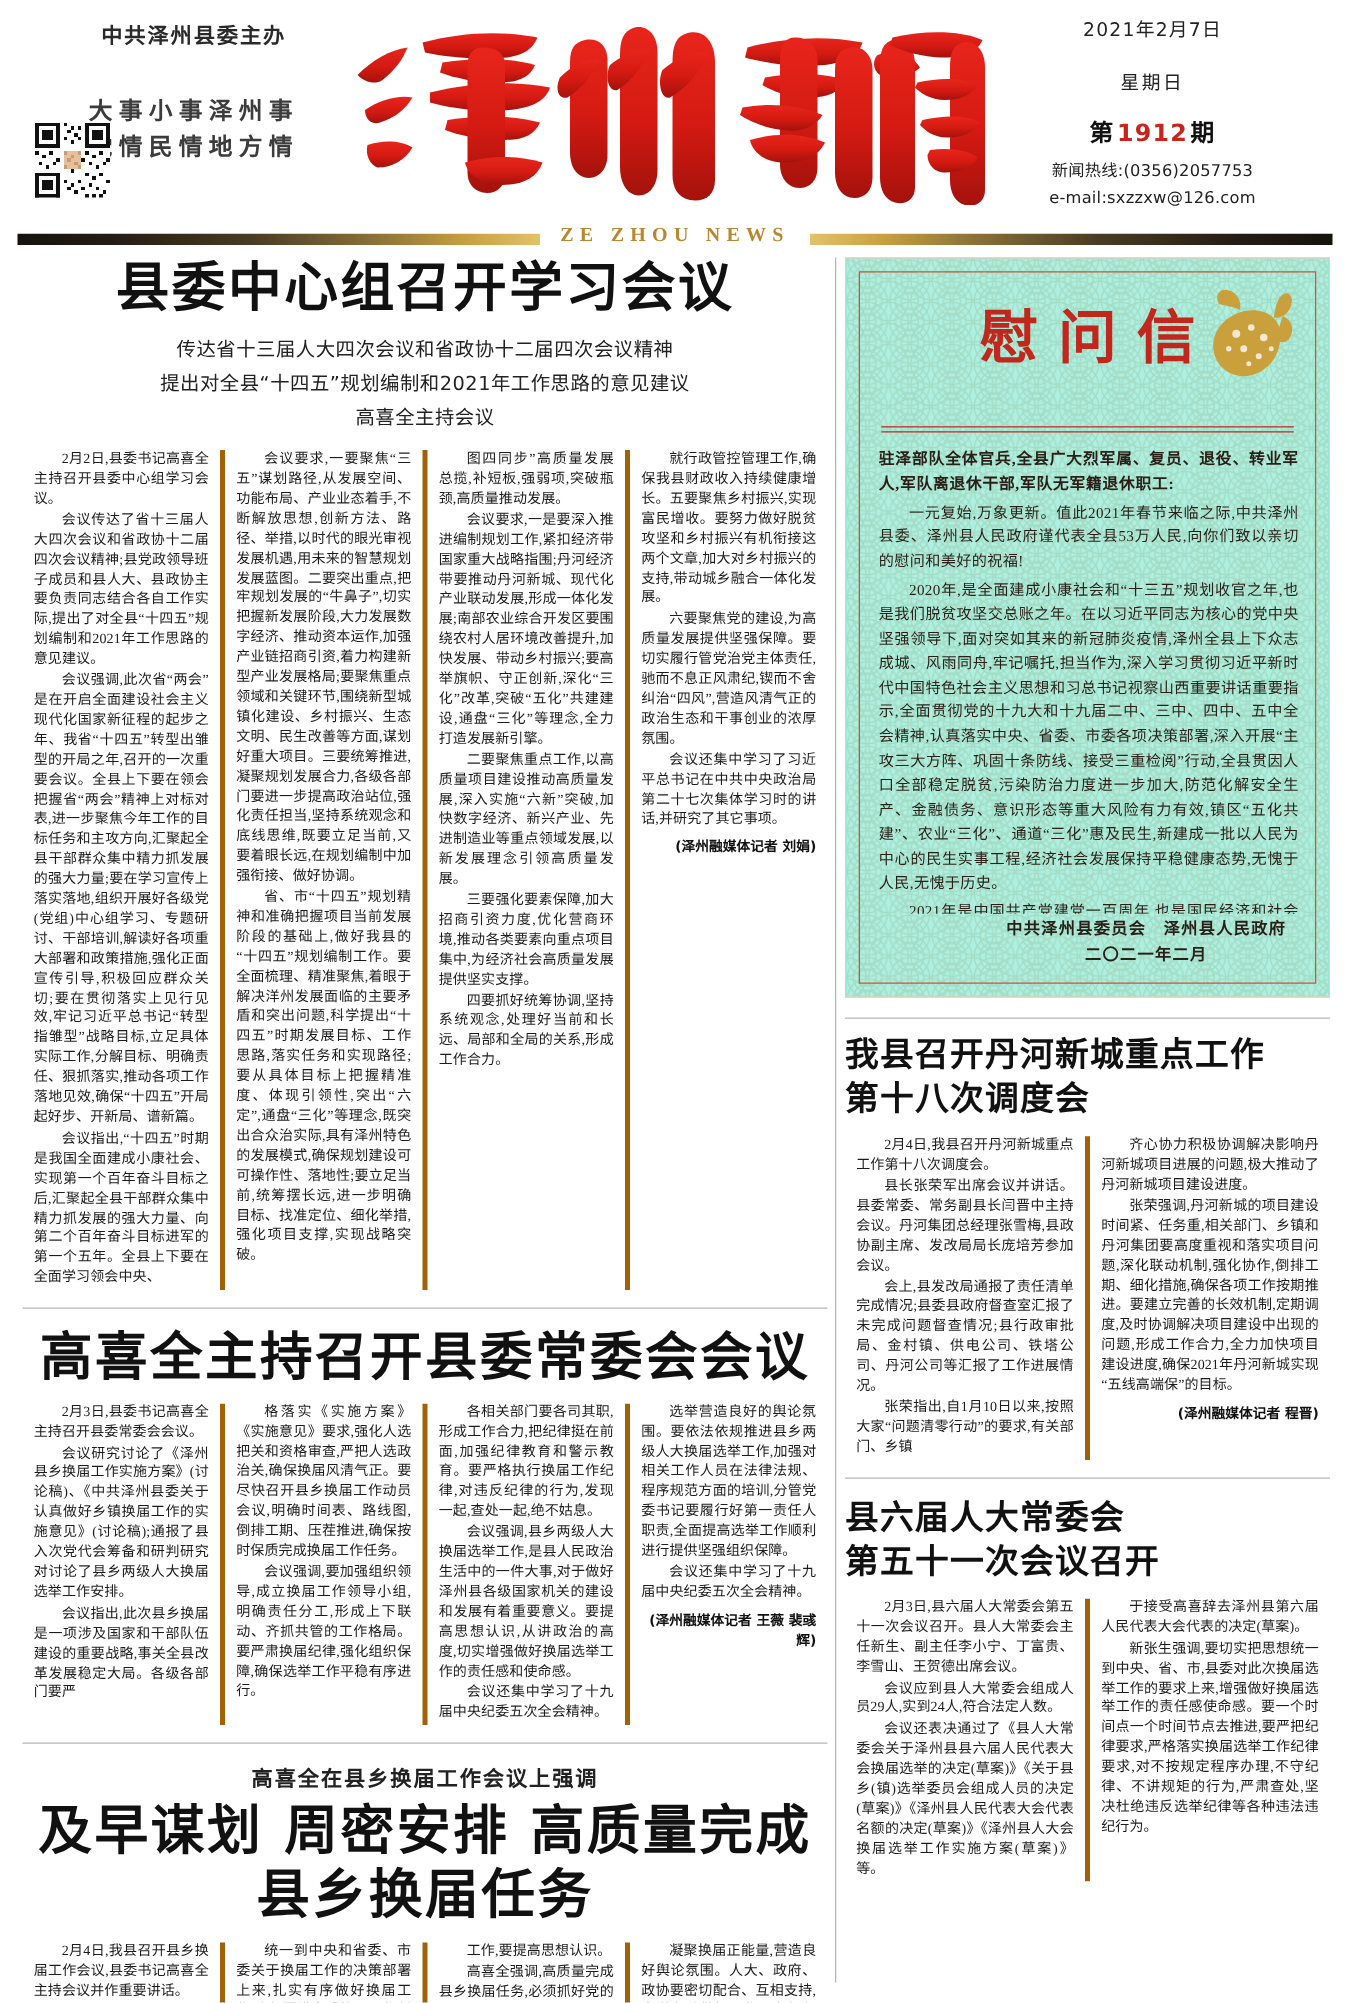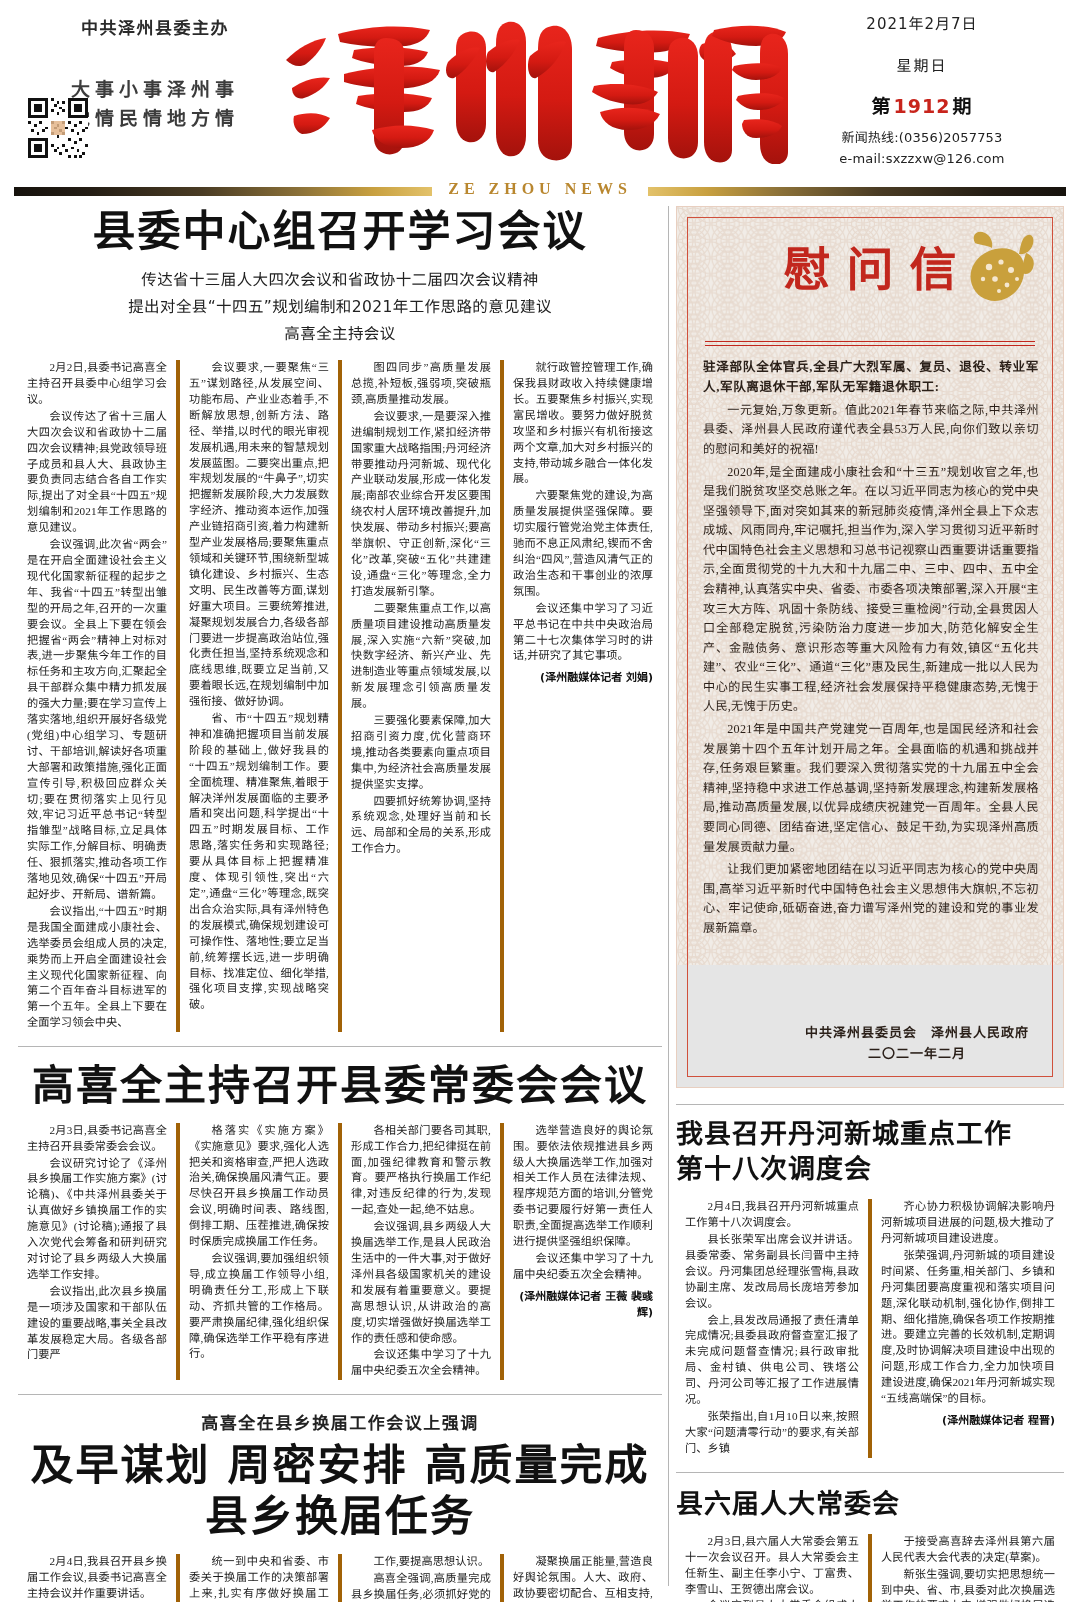--- a/index.html
+++ b/index.html
@@ -121,22 +121,22 @@
   .byline{
     margin-top:4px;text-align:right;
     font-family:"DejaVu Sans","Liberation Sans",sans-serif;
     font-weight:700;font-size:11px;color:#111;
   }
 
   .rule-h{height:1px;background:#b5b5b5;margin:14px 0;}
 
   
   .letter{
-    position:relative;width:388px;height:882px;box-sizing:border-box;
-    background:#e5e5e5;
+    position:relative;width:388px;height:592px;box-sizing:border-box;
+    background:#5eead4;
     overflow:hidden;
     border:1px solid #e8cfc0;
   }
   .letter .waves{position:absolute;inset:0;opacity:.5;}
   .letter .inner-border{
     position:absolute;left:10px;top:10px;right:10px;bottom:10px;
     border:1.6px solid #d0503c;
   }
   .letter-head{
     position:absolute;left:0;right:0;top:24px;text-align:center;
@@ -329,21 +329,21 @@
       <div class="subhl">
         <div>传达省十三届人大四次会议和省政协十二届四次会议精神</div>
         <div>提出对全县“十四五”规划编制和2021年工作思路的意见建议</div>
         <div>高喜全主持会议</div>
       </div>
       <div class="cols">
         <div class="col">
             <p>2月2日,县委书记高喜全主持召开县委中心组学习会议。</p>
             <p>会议传达了省十三届人大四次会议和省政协十二届四次会议精神;县党政领导班子成员和县人大、县政协主要负责同志结合各自工作实际,提出了对全县“十四五”规划编制和2021年工作思路的意见建议。</p>
             <p>会议强调,此次省“两会”是在开启全面建设社会主义现代化国家新征程的起步之年、我省“十四五”转型出雏型的开局之年,召开的一次重要会议。全县上下要在领会把握省“两会”精神上对标对表,进一步聚焦今年工作的目标任务和主攻方向,汇聚起全县干部群众集中精力抓发展的强大力量;要在学习宣传上落实落地,组织开展好各级党(党组)中心组学习、专题研讨、干部培训,解读好各项重大部署和政策措施,强化正面宣传引导,积极回应群众关切;要在贯彻落实上见行见效,牢记习近平总书记“转型指雏型”战略目标,立足具体实际工作,分解目标、明确责任、狠抓落实,推动各项工作落地见效,确保“十四五”开局起好步、开新局、谱新篇。</p>
-            <p>会议指出,“十四五”时期是我国全面建成小康社会、选举委员会组成人员的决定,乘势而上开启全面建设社会主义现代化国家新征程、向第二个百年奋斗目标进军的第一个五年。全县上下要在全面学习领会中央、</p>
+            <p>会议指出,“十四五”时期是我国全面建成小康社会、实现第一个百年奋斗目标之后,汇聚起全县干部群众集中精力抓发展的强大力量、向第二个百年奋斗目标进军的第一个五年。全县上下要在全面学习领会中央、</p>
           </div>
         <div class="col">
             <p>会议要求,一要聚焦“三五”谋划路径,从发展空间、功能布局、产业业态着手,不断解放思想,创新方法、路径、举措,以时代的眼光审视发展机遇,用未来的智慧规划发展蓝图。二要突出重点,把牢规划发展的“牛鼻子”,切实把握新发展阶段,大力发展数字经济、推动资本运作,加强产业链招商引资,着力构建新型产业发展格局;要聚焦重点领域和关键环节,围绕新型城镇化建设、乡村振兴、生态文明、民生改善等方面,谋划好重大项目。三要统筹推进,凝聚规划发展合力,各级各部门要进一步提高政治站位,强化责任担当,坚持系统观念和底线思维,既要立足当前,又要着眼长远,在规划编制中加强衔接、做好协调。</p>
             <p>省、市“十四五”规划精神和准确把握项目当前发展阶段的基础上,做好我县的“十四五”规划编制工作。要全面梳理、精准聚焦,着眼于解决洋州发展面临的主要矛盾和突出问题,科学提出“十四五”时期发展目标、工作思路,落实任务和实现路径;要从具体目标上把握精准度、体现引领性,突出“六定”,通盘“三化”等理念,既突出合众治实际,具有泽州特色的发展模式,确保规划建设可可操作性、落地性;要立足当前,统筹摆长远,进一步明确目标、找准定位、细化举措,强化项目支撑,实现战略突破。</p>
           </div>
         <div class="col">
             <p>图四同步”高质量发展总揽,补短板,强弱项,突破瓶颈,高质量推动发展。</p>
             <p>会议要求,一是要深入推进编制规划工作,紧扣经济带国家重大战略指围;丹河经济带要推动丹河新城、现代化产业联动发展,形成一体化发展;南部农业综合开发区要围绕农村人居环境改善提升,加快发展、带动乡村振兴;要高举旗帜、守正创新,深化“三化”改革,突破“五化”共建建设,通盘“三化”等理念,全力打造发展新引擎。</p>
             <p>二要聚焦重点工作,以高质量项目建设推动高质量发展,深入实施“六新”突破,加快数字经济、新兴产业、先进制造业等重点领域发展,以新发展理念引领高质量发展。</p>
             <p>三要强化要素保障,加大招商引资力度,优化营商环境,推动各类要素向重点项目集中,为经济社会高质量发展提供坚实支撑。</p>
@@ -496,20 +496,21 @@
           <div class="byline">(泽州融媒体记者 程晋)</div>
         </div>
       </div>
     </div>
 
     <div class="rule-h"></div>
 
     <div>
       <h2 class="hl2">
         <div>县六届人大常委会</div>
+        <div>第五十一次会议召开</div>
       </h2>
       <div class="cols">
         <div class="col">
             <p>2月3日,县六届人大常委会第五十一次会议召开。县人大常委会主任新生、副主任李小宁、丁富贵、李雪山、王贺德出席会议。</p>
             <p>会议应到县人大常委会组成人员29人,实到24人,符合法定人数。</p>
             <p>会议还表决通过了《县人大常委会关于泽州县县六届人民代表大会换届选举的决定(草案)》《关于县乡(镇)选举委员会组成人员的决定(草案)》《泽州县人民代表大会代表名额的决定(草案)》《泽州县人大会换届选举工作实施方案(草案)》等。</p>
           </div>
         <div class="col">
             <p>于接受高喜辞去泽州县第六届人民代表大会代表的决定(草案)。</p>
             <p>新张生强调,要切实把思想统一到中央、省、市,县委对此次换届选举工作的要求上来,增强做好换届选举工作的责任感使命感。要一个时间点一个时间节点去推进,要严把纪律要求,严格落实换届选举工作纪律要求,对不按规定程序办理,不守纪律、不讲规矩的行为,严肃查处,坚决杜绝违反选举纪律等各种违法违纪行为。</p>

